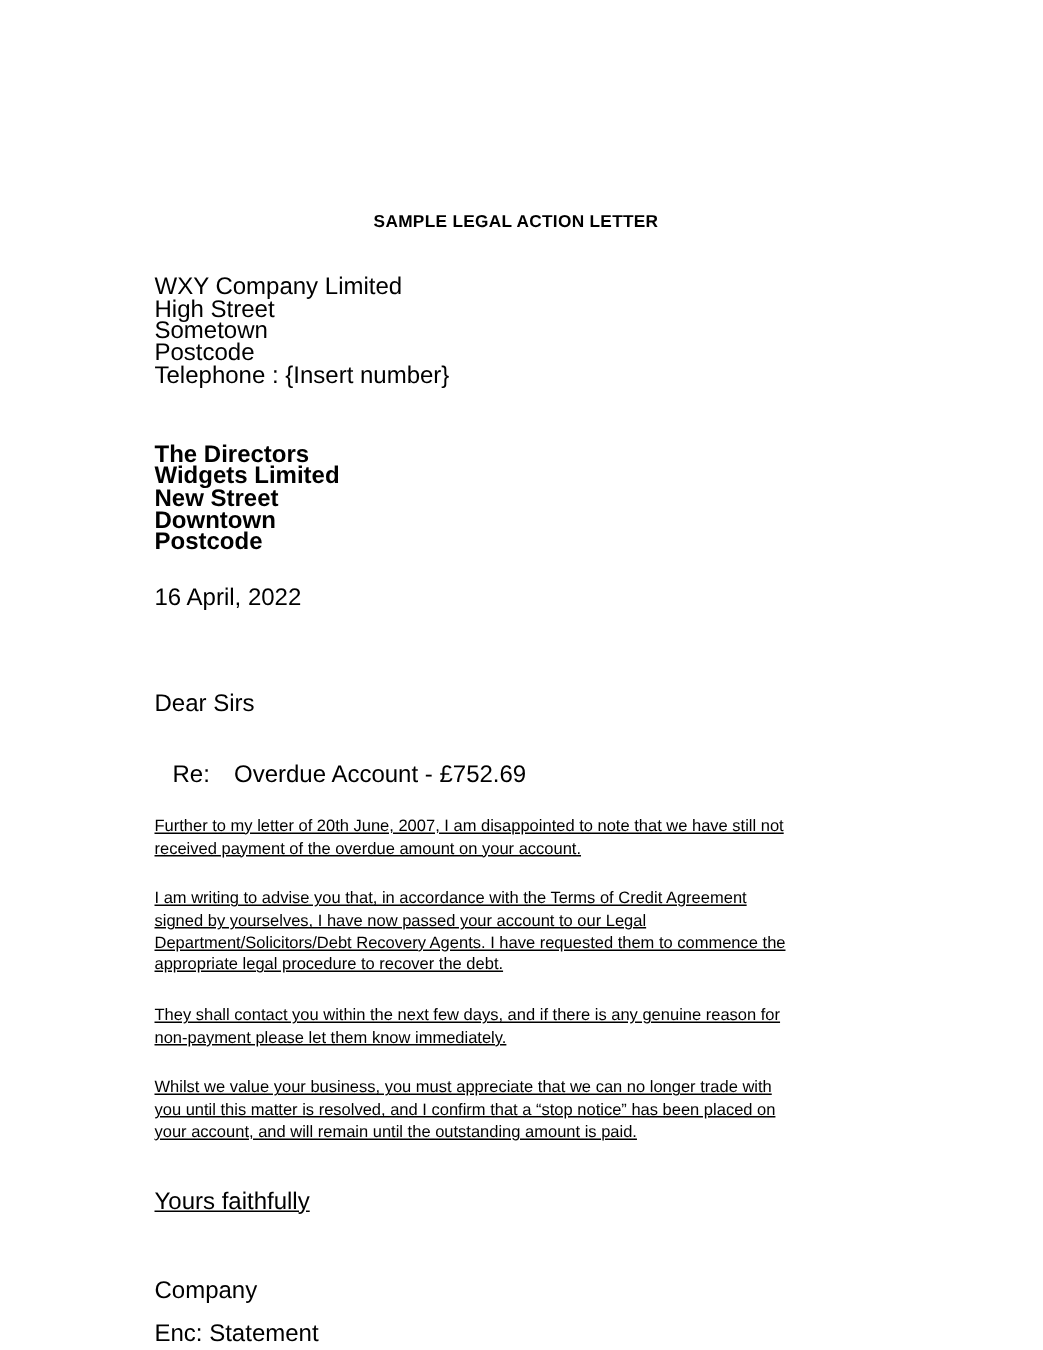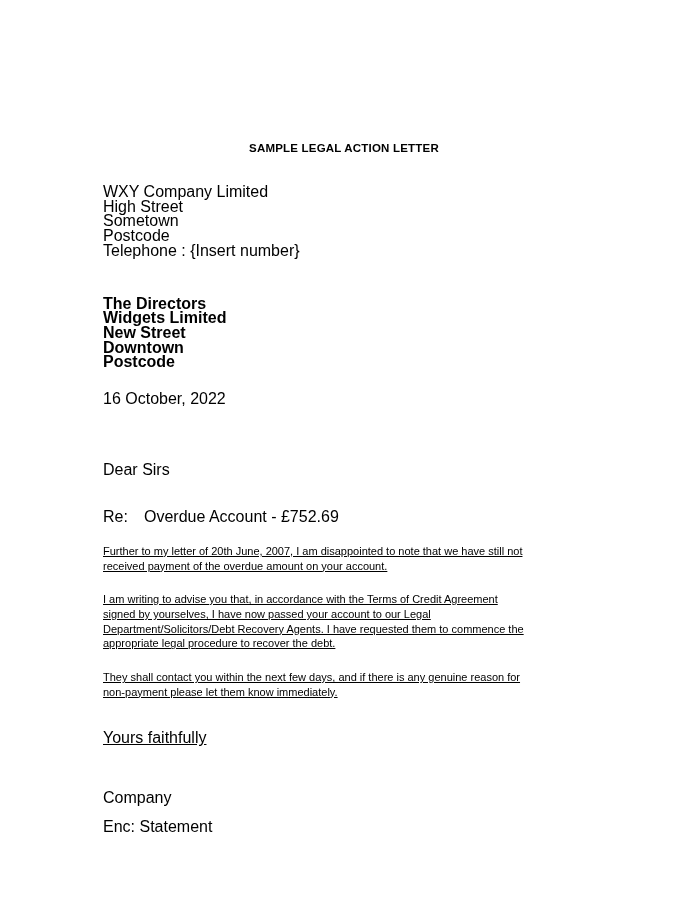--- a/index.html
+++ b/index.html
@@ -49,20 +49,21 @@
     font-weight: bold;
   }
   .date-line {
     padding-top: 22px;
   }
   .salutation {
     padding-top: 56px;
   }
   .subject-line {
     padding-top: 18px;
+    margin-left: 12px;
   }
   .subject-label {
     display: inline-block;
     width: 41px;
   }
   .para {
     font-size: 11px;
     line-height: 14.7px;
     margin: 0;
     padding-top: 19px;
@@ -90,39 +91,42 @@
 Sometown
 Postcode
 Telephone : {Insert number}</div>
 
     <div class="block recipient-block">The Directors
 Widgets Limited
 New Street
 Downtown
 Postcode</div>
 
-    <div class="block date-line">16 October, 2022</div>
+    <div class="block date-line">16 April, 2022</div>
 
     <div class="block salutation">Dear Sirs</div>
 
     <div class="block subject-line">
       <span class="subject-label">Re:</span><span>Overdue Account - £752.69</span>
     </div>
 
     <p class="para">Further to my letter of 20th June, 2007, I am disappointed to note that we have still not
 received payment of the overdue amount on your account.</p>
 
     <p class="para">I am writing to advise you that, in accordance with the Terms of Credit Agreement
 signed by yourselves, I have now passed your account to our Legal
 Department/Solicitors/Debt Recovery Agents.  I have requested them to commence the
 appropriate legal procedure to recover the debt.</p>
 
     <p class="para">They shall contact you within the next few days, and if there is any genuine reason for
 non-payment please let them know immediately.</p>
 
+    <p class="para">Whilst we value your business, you must appreciate that we can no longer trade with
+you until this matter is resolved, and I confirm that a “stop notice” has been placed on
+your account, and will remain until the outstanding amount is paid.</p>
 
     <div class="block closing">Yours faithfully</div>
 
     <div class="block signature-block">
       <div>Company</div>
       <div>Enc: Statement</div>
     </div>
 
   </div>
 </div>

